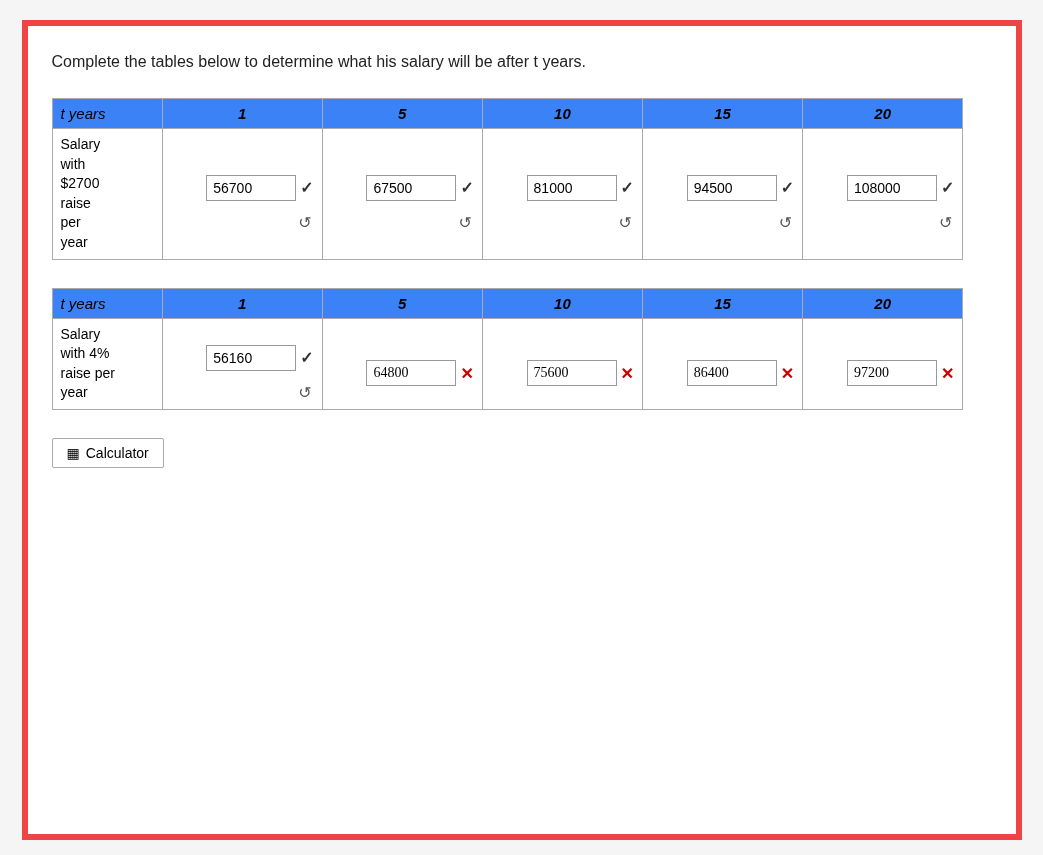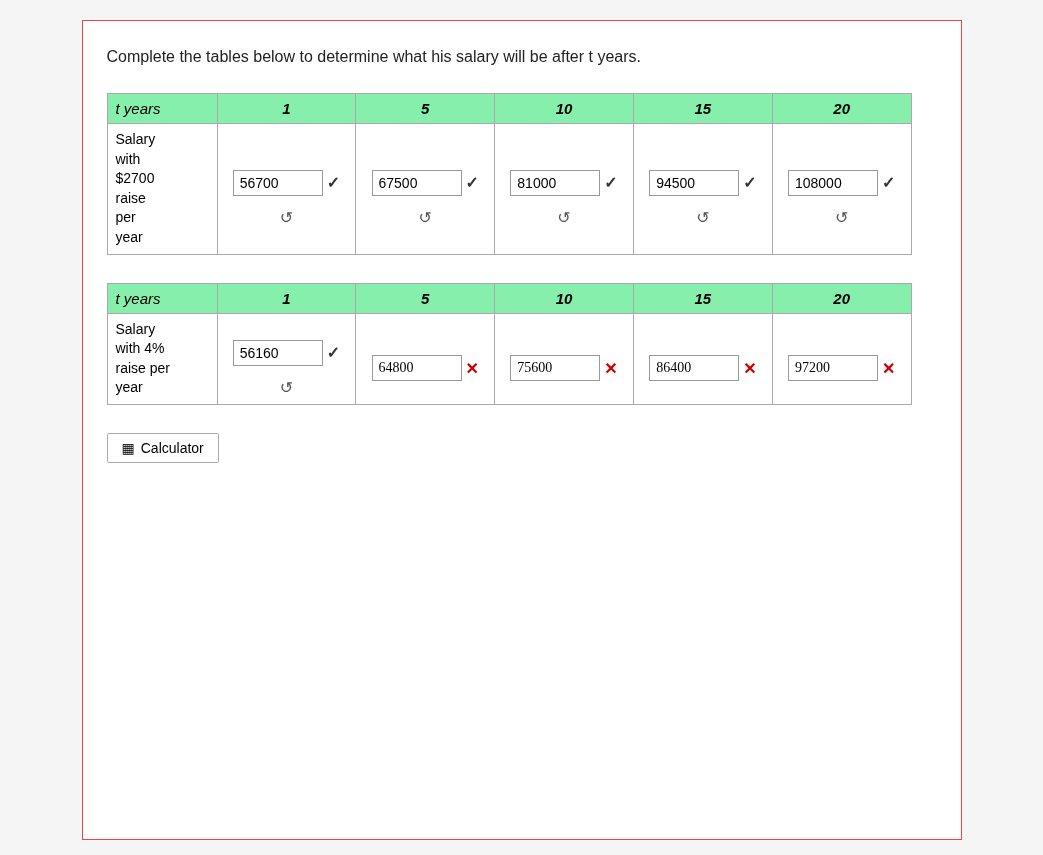--- a/index.html
+++ b/index.html
@@ -7,22 +7,22 @@
       font-family: Arial, sans-serif;
       background: #f5f5f5;
       display: flex;
       justify-content: center;
       align-items: flex-start;
       min-height: 855px;
       padding: 20px;
     }
     .container {
       background: white;
-      border: 1px solid #ef4444;
-      width: 880px;
+      border: 6px solid #ef4444;
+      width: 1000px;
       min-height: 820px;
       padding: 24px 24px 24px 24px;
       position: relative;
     }
     .instruction {
       font-size: 16px;
       line-height: 1.5;
       margin-bottom: 24px;
       color: #222;
     }
@@ -43,37 +43,37 @@
       vertical-align: middle;
     }
     .salary-table th:first-child, .salary-table td:first-child {
       text-align: left;
       width: 110px;
       font-weight: normal;
     }
     .salary-table thead th {
       font-style: italic;
       font-weight: bold;
-      background: #86efac;
+      background: #3b82f6;
       font-size: 15px;
     }
     .salary-table tbody td {
       font-size: 14px;
     }
     .row-label {
       font-size: 14px;
       line-height: 1.4;
       padding: 10px 8px;
     }
     .input-cell {
       position: relative;
     }
     .input-wrap {
       display: flex;
-      align-items: center;
+      align-items: flex-end;
       justify-content: center;
       gap: 12px;
       flex-direction: column;
       margin-top: 19px;
     }
     .input-row {
       display: flex;
       align-items: center;
       gap: 4px;
     }

